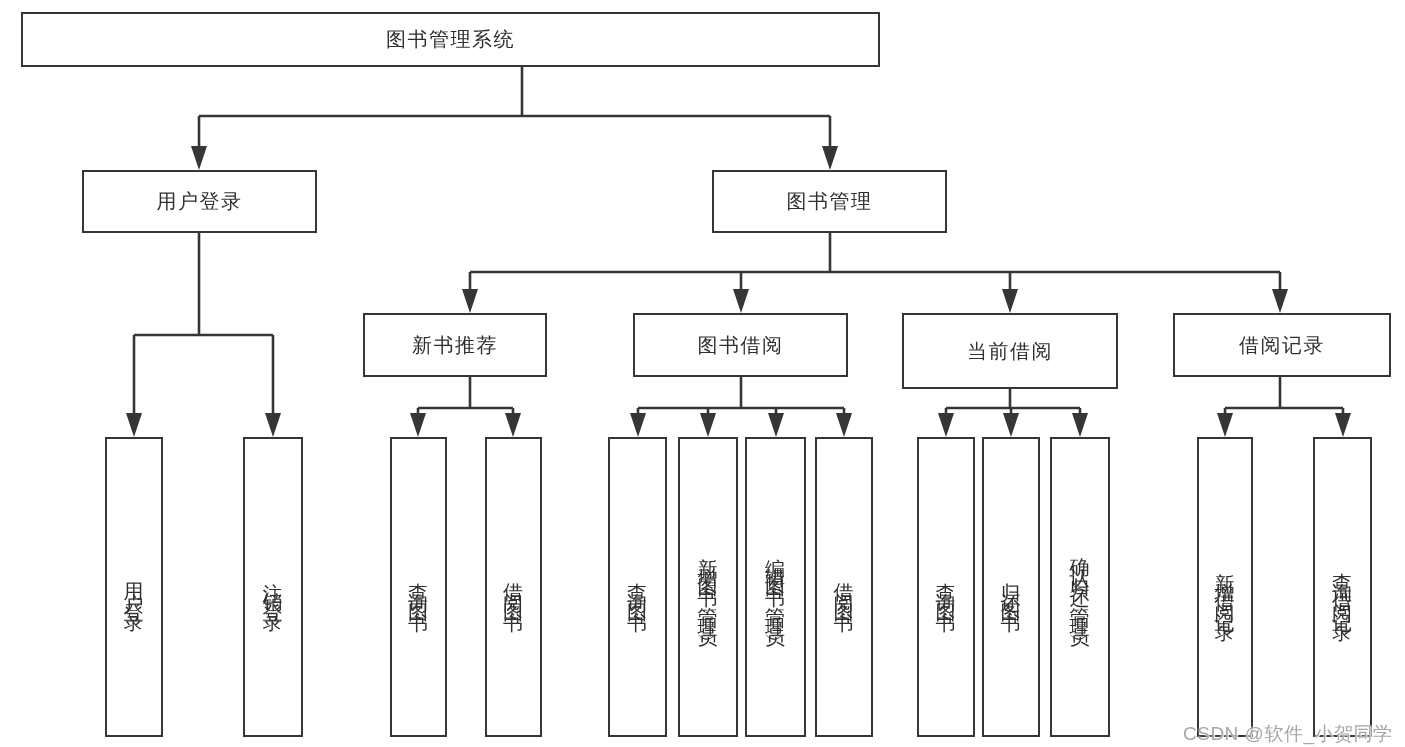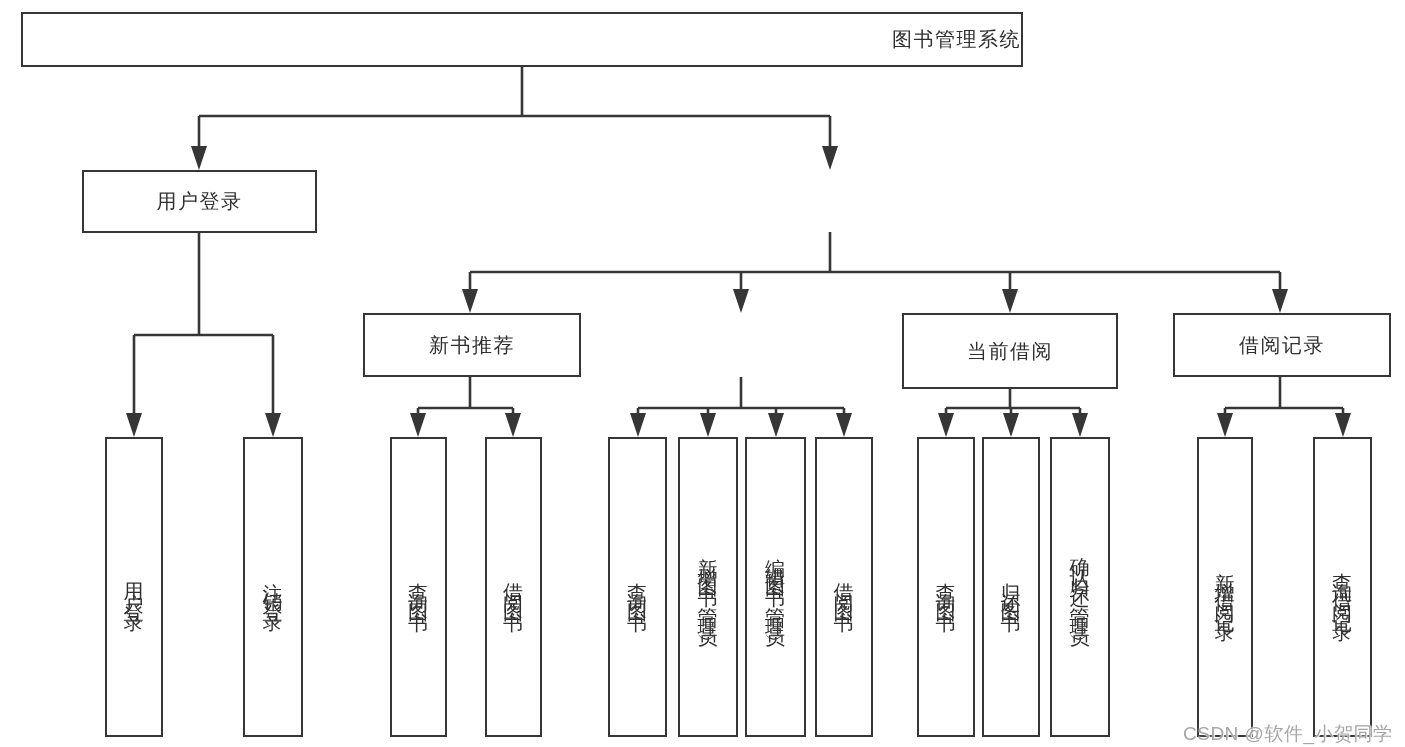--- a/index.html
+++ b/index.html
@@ -119,30 +119,36 @@
       <polygon points="768,413 784,413 776,437"></polygon>
       <polygon points="836,413 852,413 844,437"></polygon>
       <polygon points="938,413 954,413 946,437"></polygon>
       <polygon points="1003,413 1019,413 1011,437"></polygon>
       <polygon points="1072,413 1088,413 1080,437"></polygon>
       <polygon points="1217,413 1233,413 1225,437"></polygon>
       <polygon points="1335,413 1351,413 1343,437"></polygon>
     </g>
   </svg>
 
-  <div class="node h" style="left:21px; top:12px; width:1002px; height:55px;justify-content:flex-end;">
+  <div class="node h" style="left:21px; top:12px; width:859px; height:55px;">
     <span>图书管理系统</span>
   </div>
 
   <div class="node h" style="left:82px; top:170px; width:235px; height:63px;">
     <span>用户登录</span>
   </div>
-
-  <div class="node h" style="left:363px; top:313px; width:218px; height:64px;">
+  <div class="node h" style="left:712px; top:170px; width:235px; height:63px;">
+    <span>图书管理</span>
+  </div>
+
+  <div class="node h" style="left:363px; top:313px; width:184px; height:64px;">
     <span>新书推荐</span>
+  </div>
+  <div class="node h" style="left:633px; top:313px; width:215px; height:64px;">
+    <span>图书借阅</span>
   </div>
   <div class="node h" style="left:902px; top:313px; width:216px; height:76px;">
     <span>当前借阅</span>
   </div>
   <div class="node h" style="left:1173px; top:313px; width:218px; height:64px;">
     <span>借阅记录</span>
   </div>
 
   <div class="node v" style="left:105px; top:437px; width:58px; height:300px;">
     <span class="vtext">用户登录</span>

